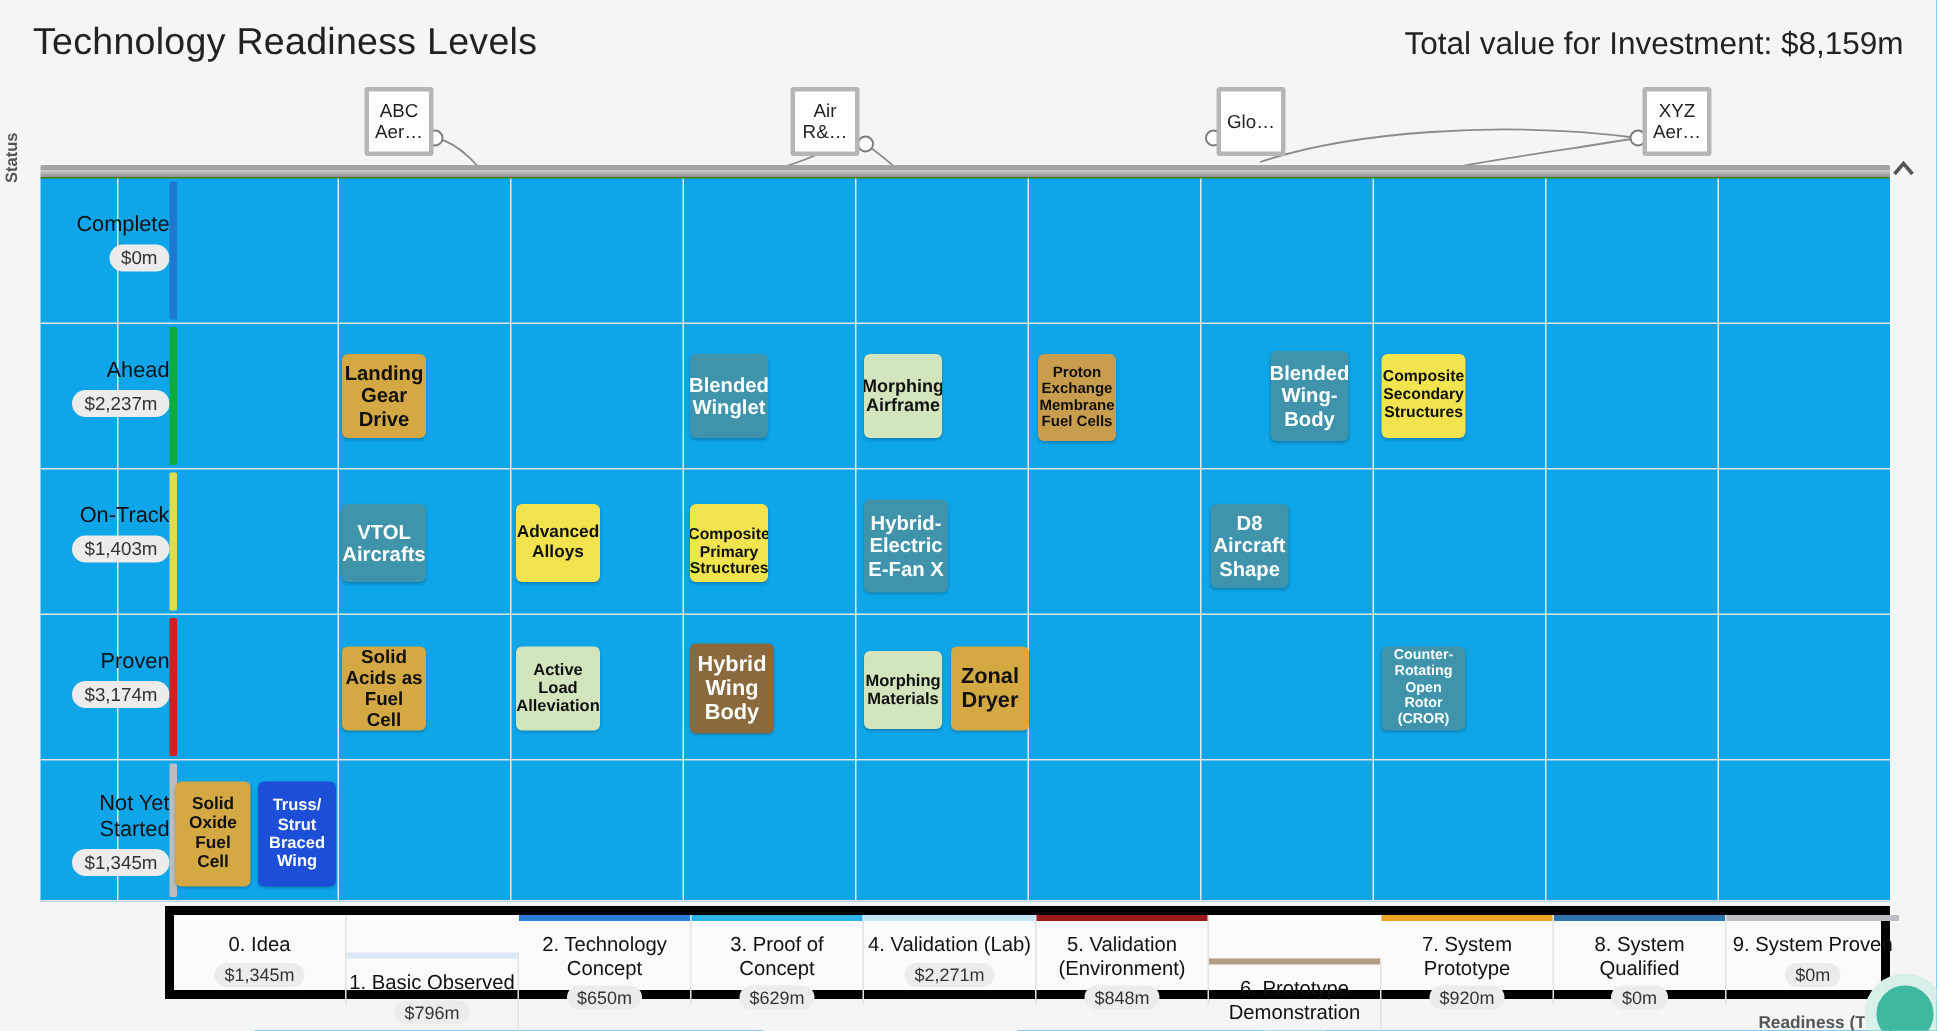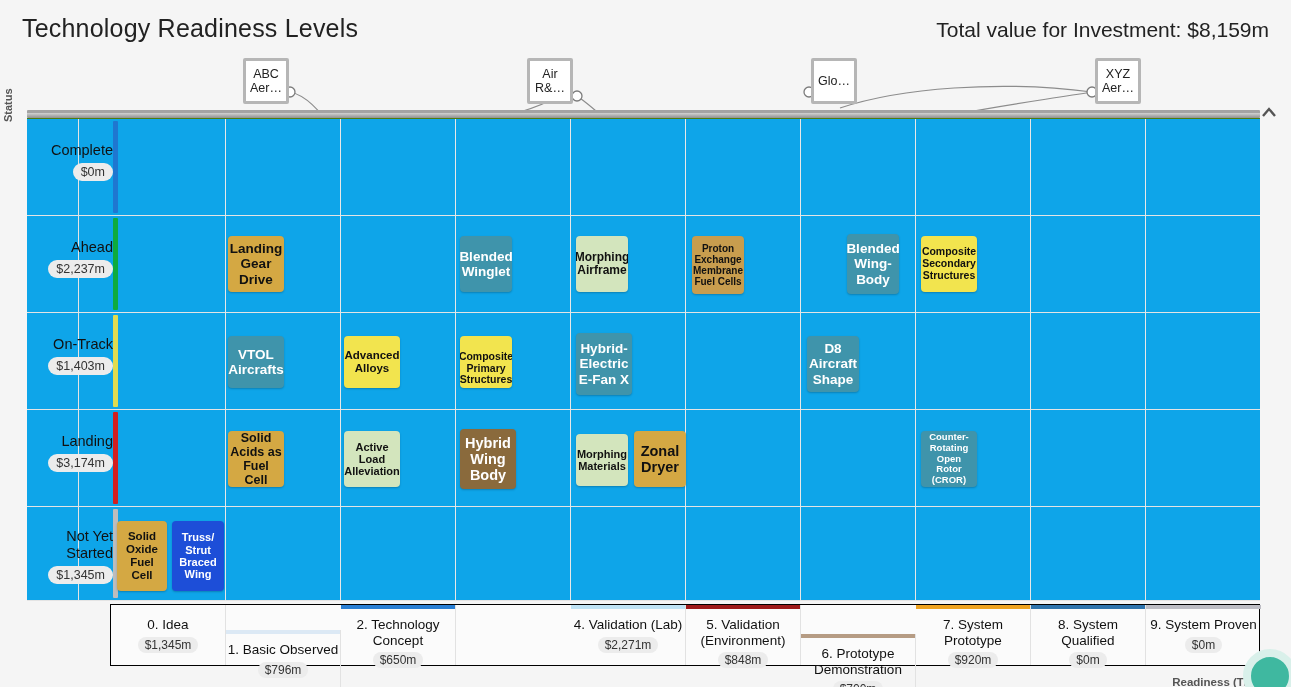--- a/index.html
+++ b/index.html
@@ -87,21 +87,21 @@
     display:flex;align-items:center;justify-content:center;
     text-align:center;line-height:1.12;
     padding:2px;
     box-shadow:0 1px 2px rgba(0,0,0,.22);
     overflow:hidden;
   }
 
   
   .trlaxis{
     position:absolute;left:110px;top:604px;width:1150px;height:62px;
-    background:#fbfbfb;border:1px solid #000000;box-sizing:border-box;
+    background:#fbfbfb;border:6px solid #000000;box-sizing:border-box;
   }
   .trlcell{
     position:absolute;top:0;height:60px;
     border-right:1px solid #e2e2e2;box-sizing:border-box;
     text-align:center;
   }
   .trlcell:last-child{border-right:none;}
   .trlbar{position:absolute;left:0;top:0;height:4px;width:100%;}
   .trlname{
     display:block;margin-top:12px;font-size:13.5px;color:#111;line-height:1.15;
@@ -257,21 +257,21 @@
       </div>
       <div class="statusbar" style="top: 99px; height: 92px; background: rgb(14, 171, 62);"></div>
       <div class="rowband" style="top: 194px; height: 97px;"></div>
       <div class="rowlab" style="top: 216.5px;">
         <div class="nm">On-Track</div>
         <div><span class="amt">$1,403m</span></div>
       </div>
       <div class="statusbar" style="top: 196px; height: 92px; background: rgb(224, 220, 80);"></div>
       <div class="rowband" style="top: 291px; height: 97px;"></div>
       <div class="rowlab" style="top: 313.5px;">
-        <div class="nm">Landing</div>
+        <div class="nm">Proven</div>
         <div><span class="amt">$3,174m</span></div>
       </div>
       <div class="statusbar" style="top: 293px; height: 92px; background: rgb(210, 31, 31);"></div>
       <div class="rowband" style="top: 388px; height: 94px;"></div>
       <div class="rowlab" style="top: 409px;">
         <div class="nm">Not Yet Started</div>
         <div><span class="amt">$1,345m</span></div>
       </div>
       <div class="statusbar" style="top: 390px; height: 89px; background: rgb(189, 189, 189);"></div>
       <div class="vline" style="left: 198px;"></div>
@@ -294,20 +294,25 @@
       <div class="trlcell" style="left: 115px; width: 115px; margin-top: 25px;">
         <div class="trlbar" style="background: rgb(220, 233, 245);"></div>
         <span class="trlname">1. Basic Observed</span>
         <div><span class="trlamt">$796m</span></div>
       </div>
       <div class="trlcell" style="left: 230px; width: 115px;">
         <div class="trlbar" style="background: rgb(42, 127, 212);"></div>
         <span class="trlname">2. Technology Concept</span>
         <div><span class="trlamt">$650m</span></div>
       </div>
+      <div class="trlcell" style="left: 345px; width: 115px;">
+        <div class="trlbar" style="background: rgb(43, 179, 234);"></div>
+        <span class="trlname">3. Proof of Concept</span>
+        <div><span class="trlamt">$629m</span></div>
+      </div>
       <div class="trlcell" style="left: 460px; width: 115px;">
         <div class="trlbar" style="background: rgb(191, 227, 245);"></div>
         <span class="trlname">4. Validation (Lab)</span>
         <div><span class="trlamt">$2,271m</span></div>
       </div>
       <div class="trlcell" style="left: 575px; width: 115px;">
         <div class="trlbar" style="background: rgb(158, 26, 26);"></div>
         <span class="trlname">5. Validation (Environment)</span>
         <div><span class="trlamt">$848m</span></div>
       </div>

